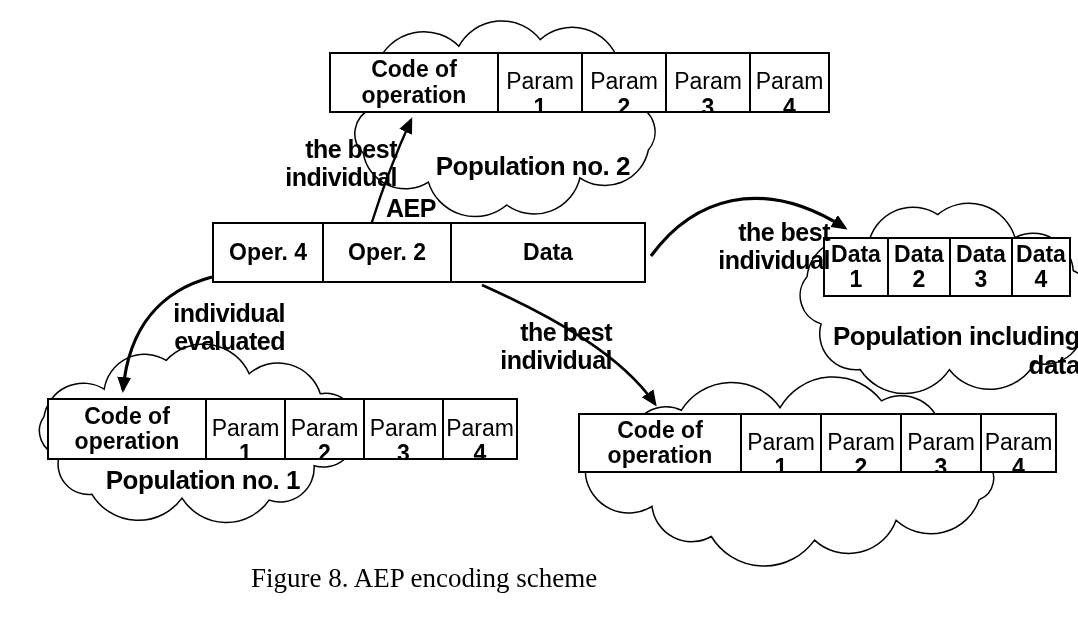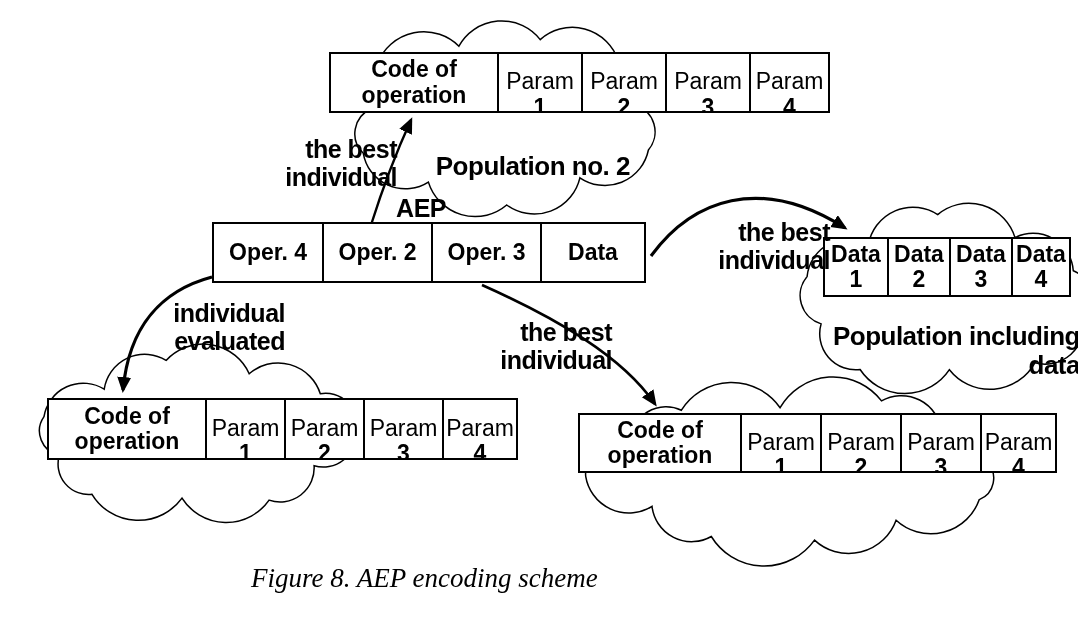--- a/index.html
+++ b/index.html
@@ -24,21 +24,21 @@
   .ln.r{font-weight:normal;margin-top:24px;}
   .lbl{
     position:absolute;z-index:3;font-weight:bold;text-align:right;
     white-space:pre-line;line-height:1.12;font-size:25px;
     letter-spacing:-0.5px;
   }
   .cloud-lbl{font-size:26px;}
   #caption{
     position:absolute;left:251px;top:563px;z-index:3;
     font-family:"Liberation Serif",serif;font-size:27px;font-weight:normal;
-    white-space:nowrap;letter-spacing:0;font-style:italic;
+    white-space:nowrap;letter-spacing:0;
   }
 </style>
 </head>
 <body>
 
 <div id="stage">
 
   <svg id="diagram-svg" width="1078" height="624" viewBox="0 0 1078 624">
     <defs>
       <marker id="ah" markerUnits="userSpaceOnUse" markerWidth="22" markerHeight="20" refX="13" refY="7" orient="auto">
@@ -79,25 +79,22 @@
     <div class="cell" style="flex:1">
       <span class="ln r">Param</span>
       <span class="ln b">4</span>
     </div>
   </div>
 
   <div class="box" style="left:212px;top:222px;width:434px;height:61px">
     <div class="cell b" style="width:108px">
       <span class="ln">Oper. 4</span>
     </div>
-    <div class="cell b" style="width:109px">
+    <div class="cell b" style="width:128px">
       <span class="ln">Oper. 2</span>
-    </div>
-    <div class="cell b" style="width:109px">
-      <span class="ln">Oper. 3</span>
     </div>
     <div class="cell b" style="flex:1">
       <span class="ln">Data</span>
     </div>
   </div>
 
   <div class="box" style="left:823px;top:237px;width:248px;height:60px">
     <div class="cell b" style="width:62px">
       <span class="ln">Data</span>
       <span class="ln">1</span>
@@ -158,33 +155,34 @@
     </div>
     <div class="cell" style="flex:1">
       <span class="ln r">Param</span>
       <span class="ln b">4</span>
     </div>
   </div>
 
   <div class="lbl" style="left:243px;top:135px;width:154px">the best
 individual</div>
 
-  <div class="lbl" style="left:376px;top:194px;width:70px;text-align:right">AEP</div>
+  <div class="lbl" style="left:376px;top:194px;width:70px;text-align:center">AEP</div>
 
   <div class="lbl" style="left:676px;top:218px;width:154px">the best
 individual</div>
 
   <div class="lbl" style="left:131px;top:299px;width:154px">individual
 evaluated</div>
 
   <div class="lbl" style="left:458px;top:318px;width:154px">the best
 individual</div>
 
   <div class="lbl cloud-lbl" style="left:400px;top:152px;width:230px">Population no. 2</div>
 
+  <div class="lbl cloud-lbl" style="left:70px;top:466px;width:230px">Population no. 1</div>
 
 
   <div class="lbl cloud-lbl" style="left:800px;top:322px;width:280px;line-height:1.1">Population including
 data</div>
 
   <div id="caption">Figure 8. AEP encoding scheme</div>
 
 </div>
 
 </body></html>

